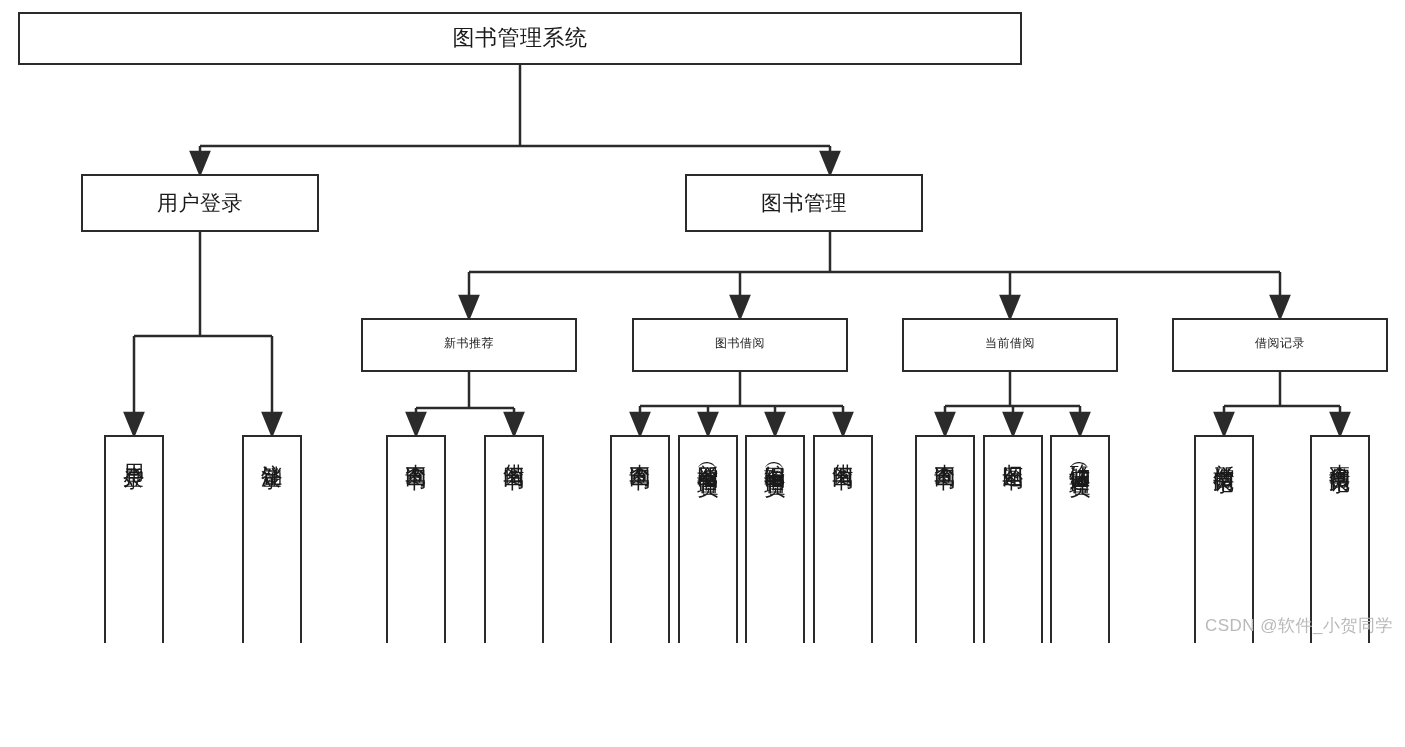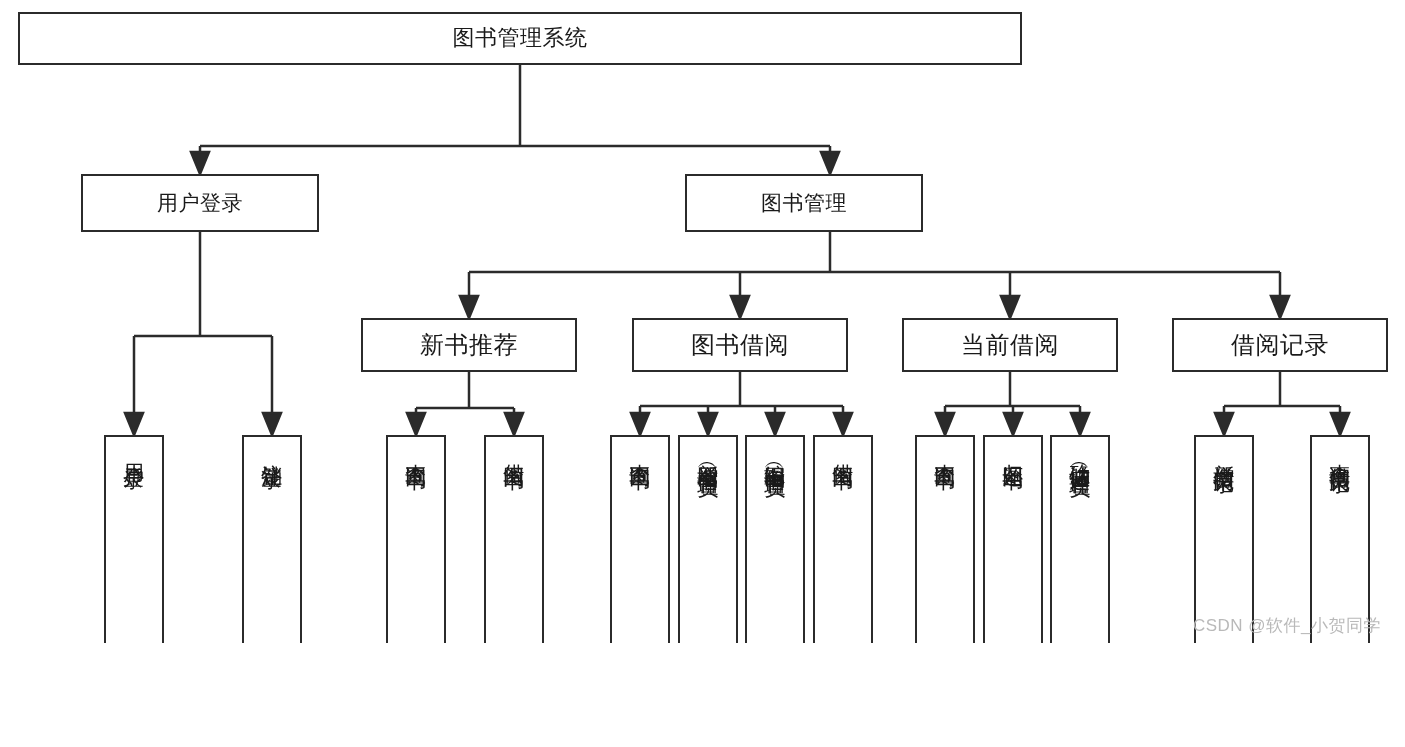--- a/index.html
+++ b/index.html
@@ -45,39 +45,40 @@
     letter-spacing: 0.5px;
     white-space: nowrap;
   }
   .node-box.level-1 .node-label-h {
     font-size: 22px;
   }
   .node-box.level-2 .node-label-h {
     font-size: 21px;
   }
   .node-box.level-3 .node-label-h {
-    font-size: 24px;
+    font-size: 12px;
+    font-family: Liberation Mono, monospace;
   }
   .node-box.leaf {
     align-items: flex-start;
     justify-content: center;
     padding-top: 10px;
   }
   .node-label-v {
     writing-mode: vertical-rl;
     text-orientation: upright;
     font-size: 21px;
     line-height: 1.32;
     letter-spacing: 2px;
     white-space: nowrap;
     color: #1a1a1a;
   }
   .watermark {
     position: absolute;
-    right: 24px;
+    right: 12px;
     bottom: 6px;
     font-size: 17px;
     color: #b9b9b9;
     letter-spacing: 0.5px;
     white-space: nowrap;
     pointer-events: none;
   }
 </style>
 </head>
 <body>

